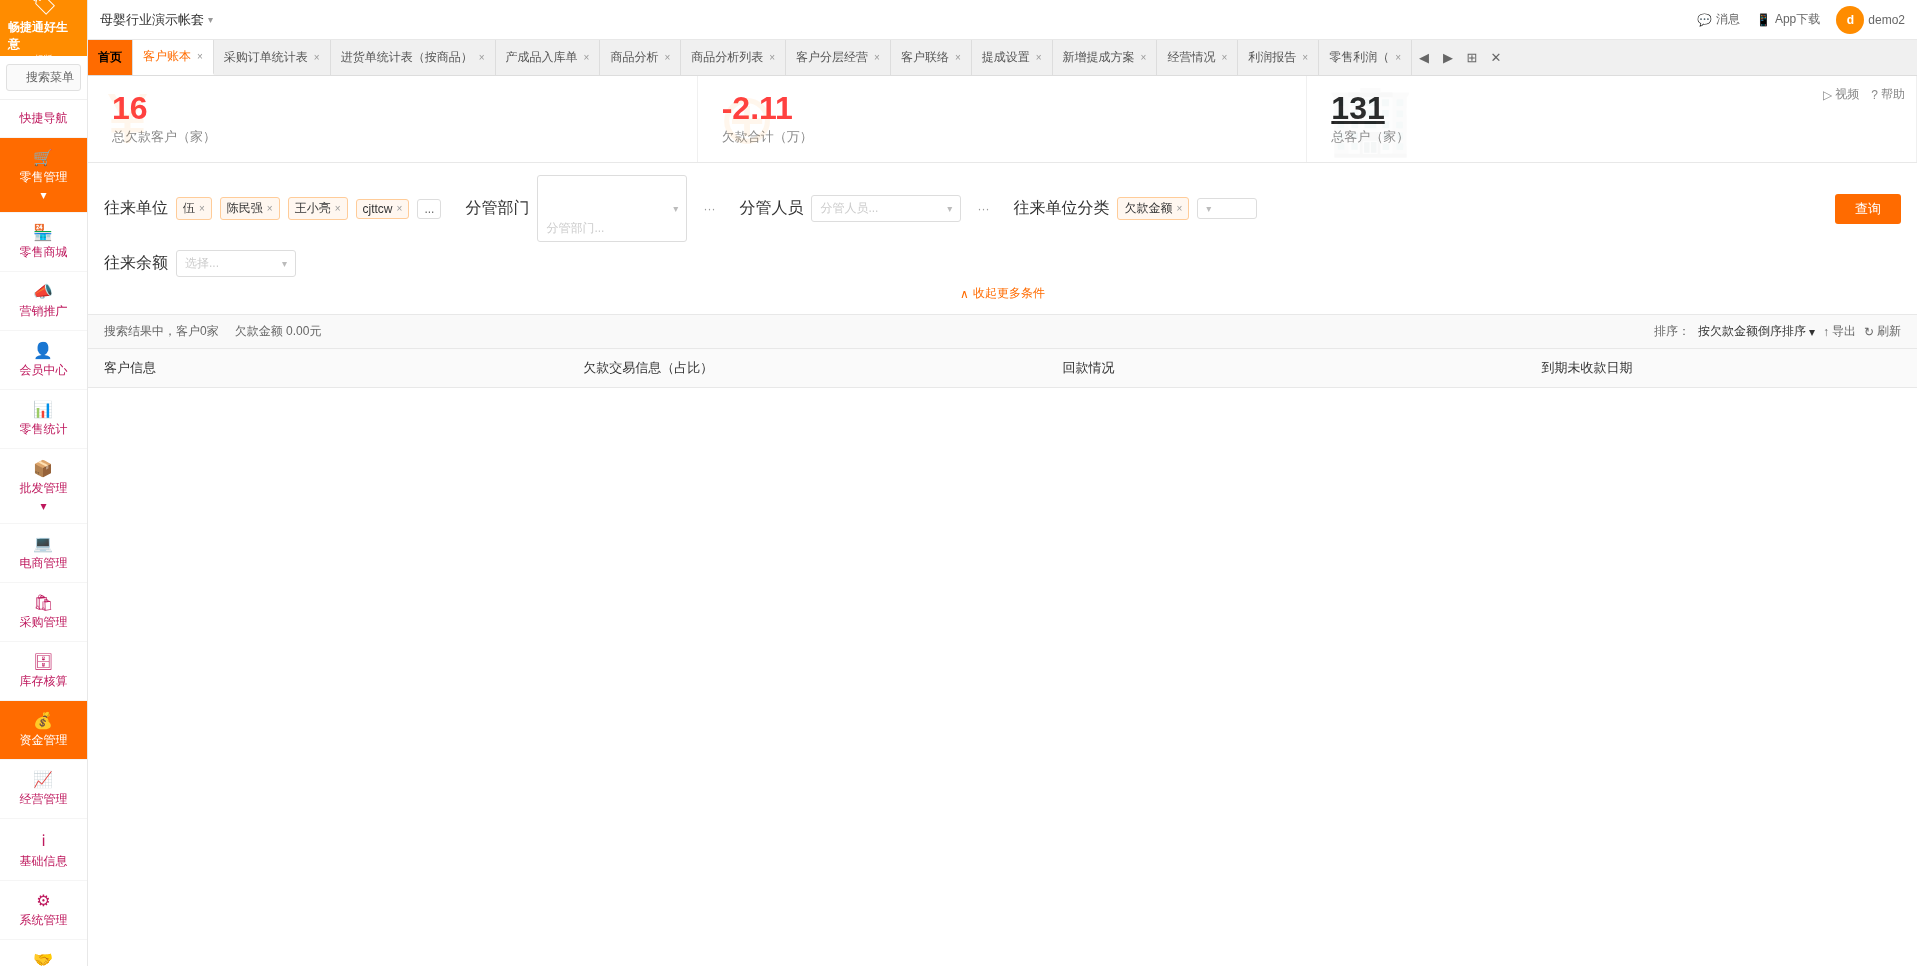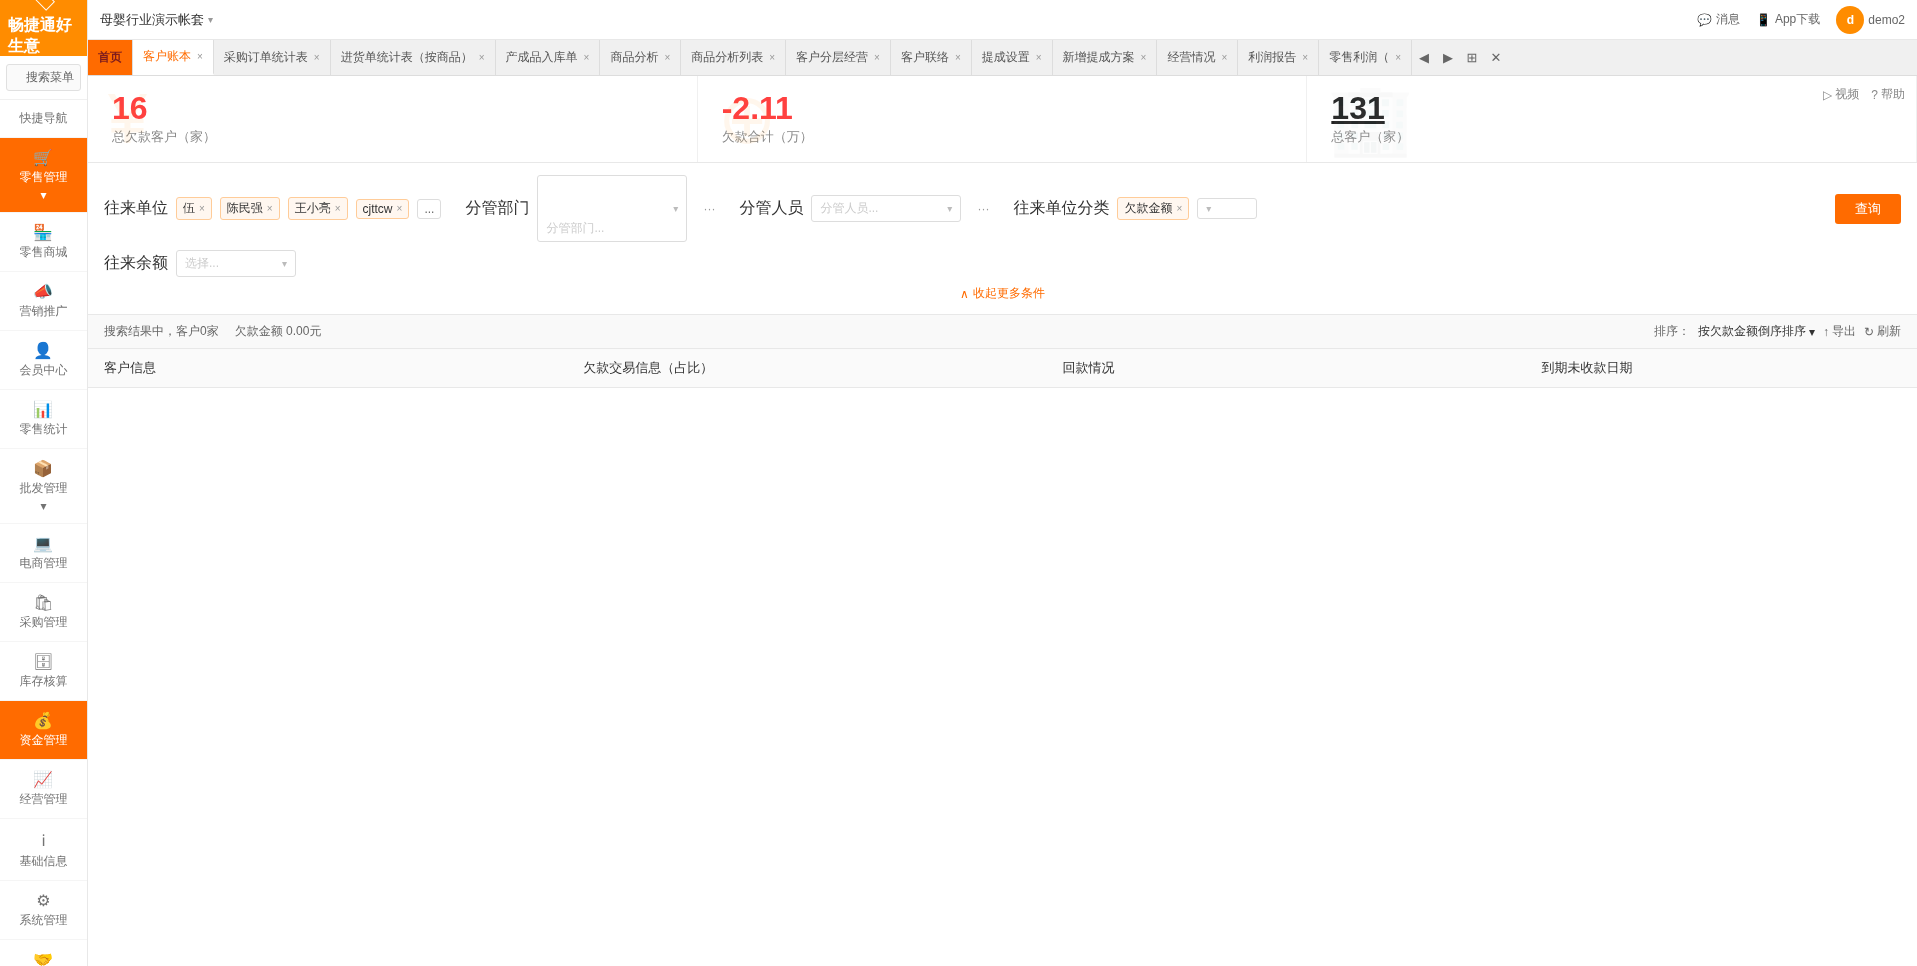--- a/index.html
+++ b/index.html
@@ -24,21 +24,21 @@
       align-items: center;
       color: #fff;
       font-size: 11px;
       min-height: 56px;
       justify-content: center;
     }
     .sidebar-logo .logo-icon {
       font-size: 22px;
       margin-bottom: 2px;
     }
-    .sidebar-logo .logo-text { font-size: 16px; font-weight: bold; }
+    .sidebar-logo .logo-text { font-size: 12px; font-weight: bold; }
     .sidebar-logo .logo-sub { font-size: 9px; text-align: center; }
 
     .sidebar-search {
       padding: 8px 6px;
       border-bottom: 1px solid #f0f0f0;
     }
     .sidebar-search-btn {
       width: 100%;
       border: 1px solid #e0e0e0;
       border-radius: 3px;
@@ -46,21 +46,21 @@
       background: #fafafa;
       font-size: 12px;
       color: #666;
       cursor: pointer;
       text-align: right;
     }
     .sidebar-nav-item {
       padding: 10px 6px;
       text-align: center;
       cursor: pointer;
-      color: #737373;
+      color: #be185d;
       font-size: 12px;
       border-bottom: 1px solid #f5f5f5;
       display: flex;
       flex-direction: column;
       align-items: center;
       gap: 2px;
     }
     .sidebar-nav-item.active { background: #ff6b00; color: #fff; }
     .sidebar-nav-item .nav-icon { font-size: 16px; }
 
@@ -136,21 +136,21 @@
       height: 100%;
       font-size: 12px;
       color: #555;
       cursor: pointer;
       border-right: 1px solid #ddd;
       white-space: nowrap;
       gap: 4px;
       background: #f0f0f0;
     }
     .tab-item.active { background: #fff; color: #ff6b00; border-bottom: 2px solid #fff; }
-    .tab-item.home { background: #ff6b00; color: #7f1d1d; font-weight: bold; }
+    .tab-item.home { background: #ff6b00; color: #000000; font-weight: bold; }
     .tab-close { font-size: 10px; color: #999; margin-left: 2px; }
     .tab-nav-btn {
       width: 24px;
       height: 100%;
       display: flex;
       align-items: center;
       justify-content: center;
       cursor: pointer;
       color: #666;
       flex-shrink: 0;

